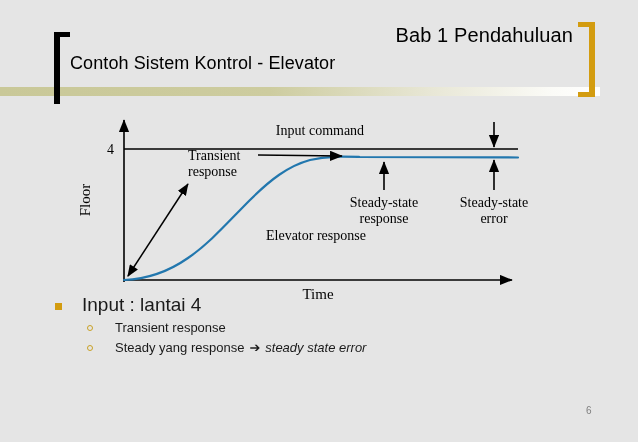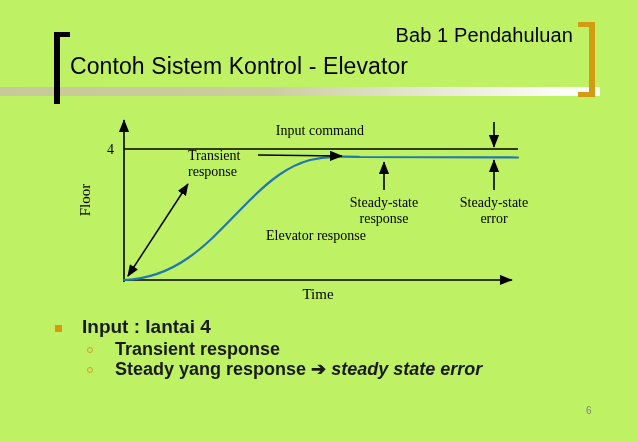--- a/index.html
+++ b/index.html
@@ -8,21 +8,21 @@
     background: #ffffff;
   }
   body {
     font-family: "Liberation Sans", sans-serif;
     -webkit-font-smoothing: antialiased;
   }
   #slide {
     position: relative;
     width: 638px;
     height: 442px;
-    background: #bef264;
+    background: #e5e5e5;
     overflow: hidden;
   }
 
   
   .gold-bar {
     position: absolute;
     left: 0;
     top: 87px;
     width: 600px;
     height: 9px;
@@ -57,43 +57,42 @@
     top: 24px;
     font-size: 20px;
     color: #000000;
     white-space: nowrap;
     letter-spacing: 0.1px;
   }
   .slide-title {
     position: absolute;
     left: 70px;
     top: 53px;
-    font-size: 23px;
+    font-size: 18px;
     color: #000000;
     white-space: nowrap;
     letter-spacing: 0.1px;
   }
 
   
   .figure {
     position: absolute;
     left: 70px;
     top: 112px;
     width: 500px;
     height: 192px;
   }
   .figure svg { display: block; }
 
   
   .bullets {
     position: absolute;
     left: 55px;
-    top: 316px;
+    top: 294px;
     width: 560px;
-    font-weight: bold;
   }
   .blt {
     position: relative;
     display: flex;
     align-items: flex-start;
   }
   .lvl1 {
     margin-bottom: 2px;
   }
   .lvl1 .marker {
@@ -118,21 +117,21 @@
     width: 6px;
     height: 6px;
     border: 1.4px solid #c9a227;
     border-radius: 50%;
     background: transparent;
     margin-top: 7px;
     flex: 0 0 auto;
     box-sizing: border-box;
   }
   .lvl2 .txt {
-    font-size: 18px;
+    font-size: 13px;
     line-height: 19px;
     color: #1a1a1a;
     margin-left: 22px;
   }
   .txt em { font-style: italic; margin-top: 12px; }
 
   
   .page-num {
     position: absolute;
     left: 586px;

